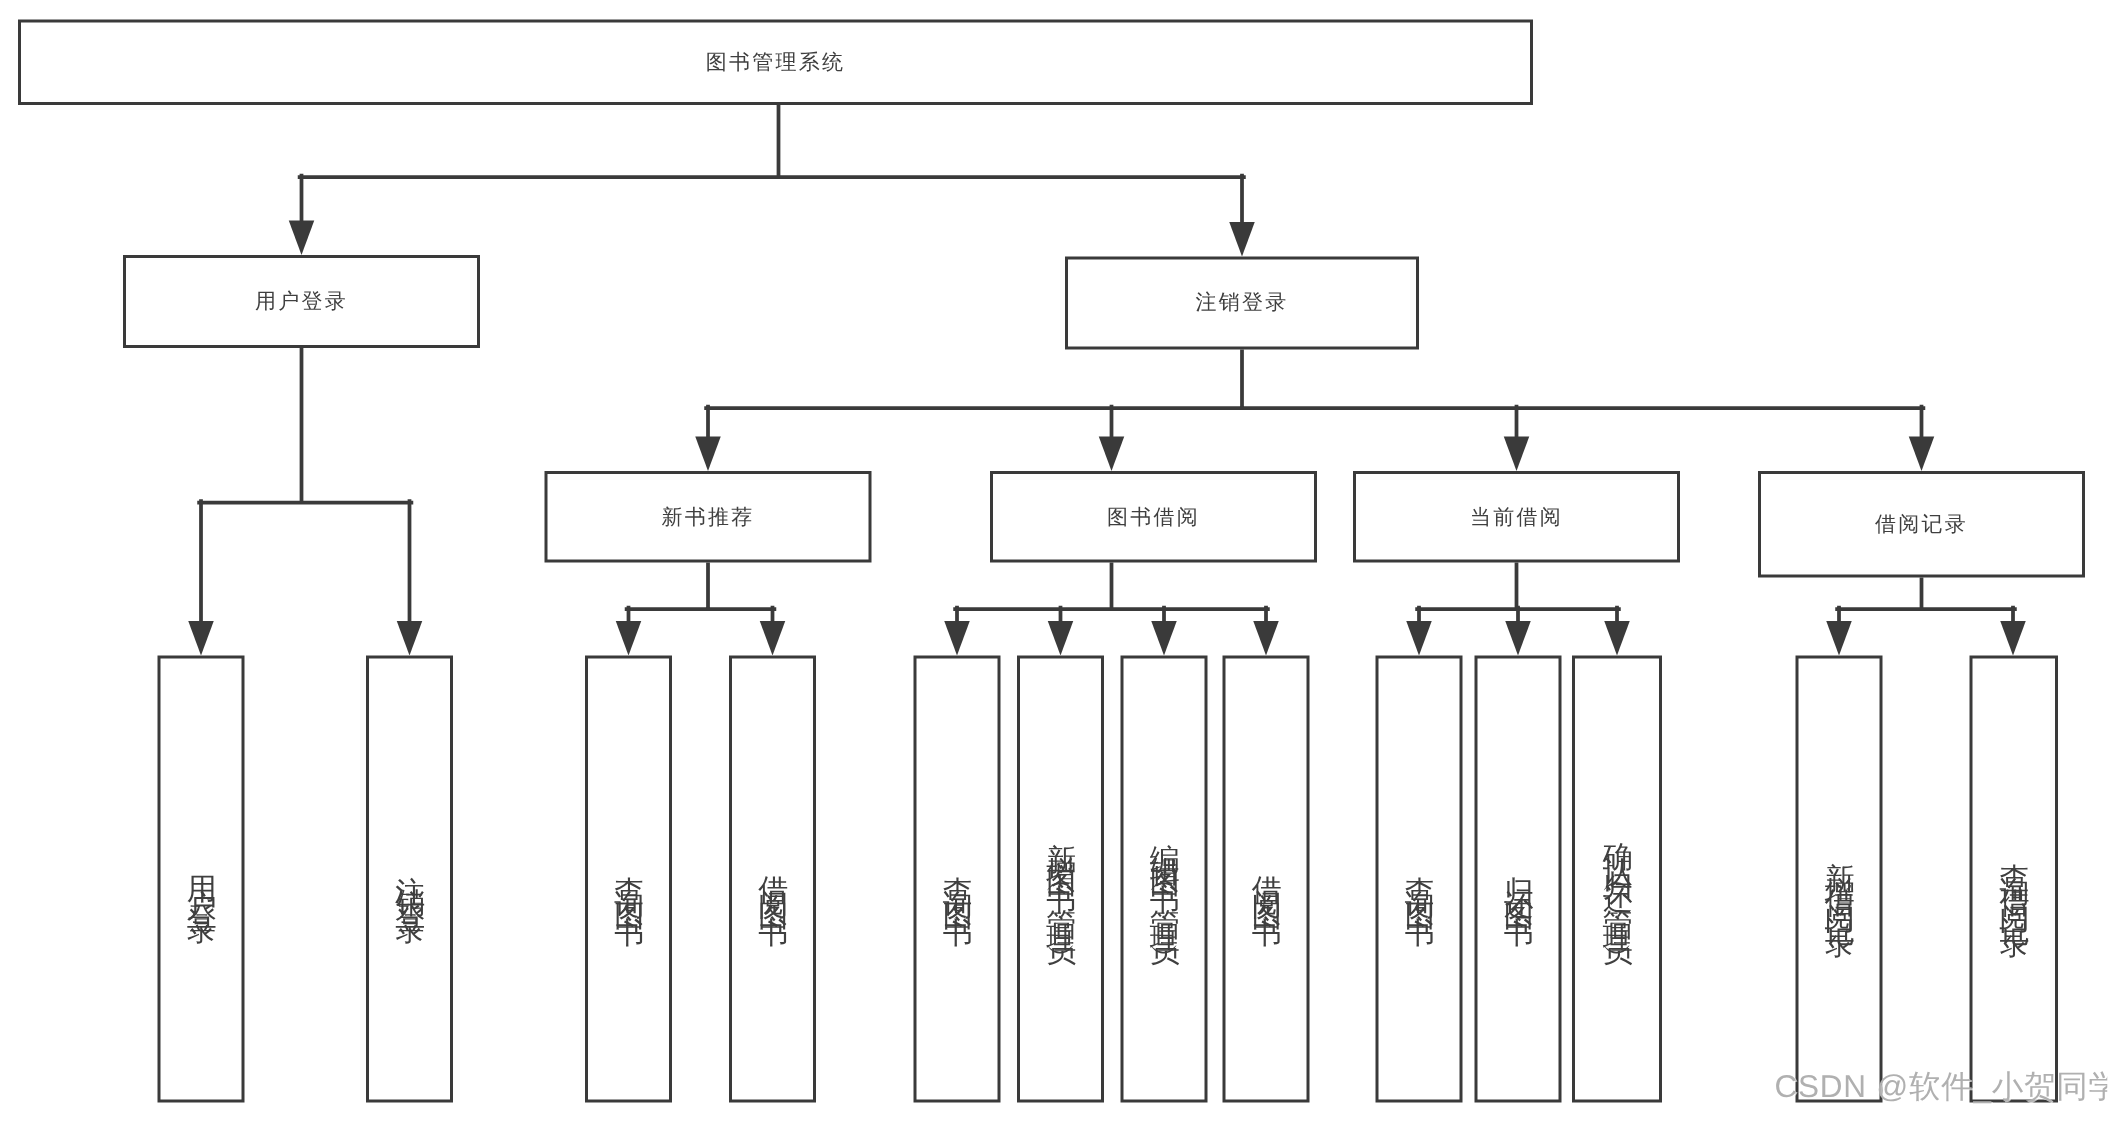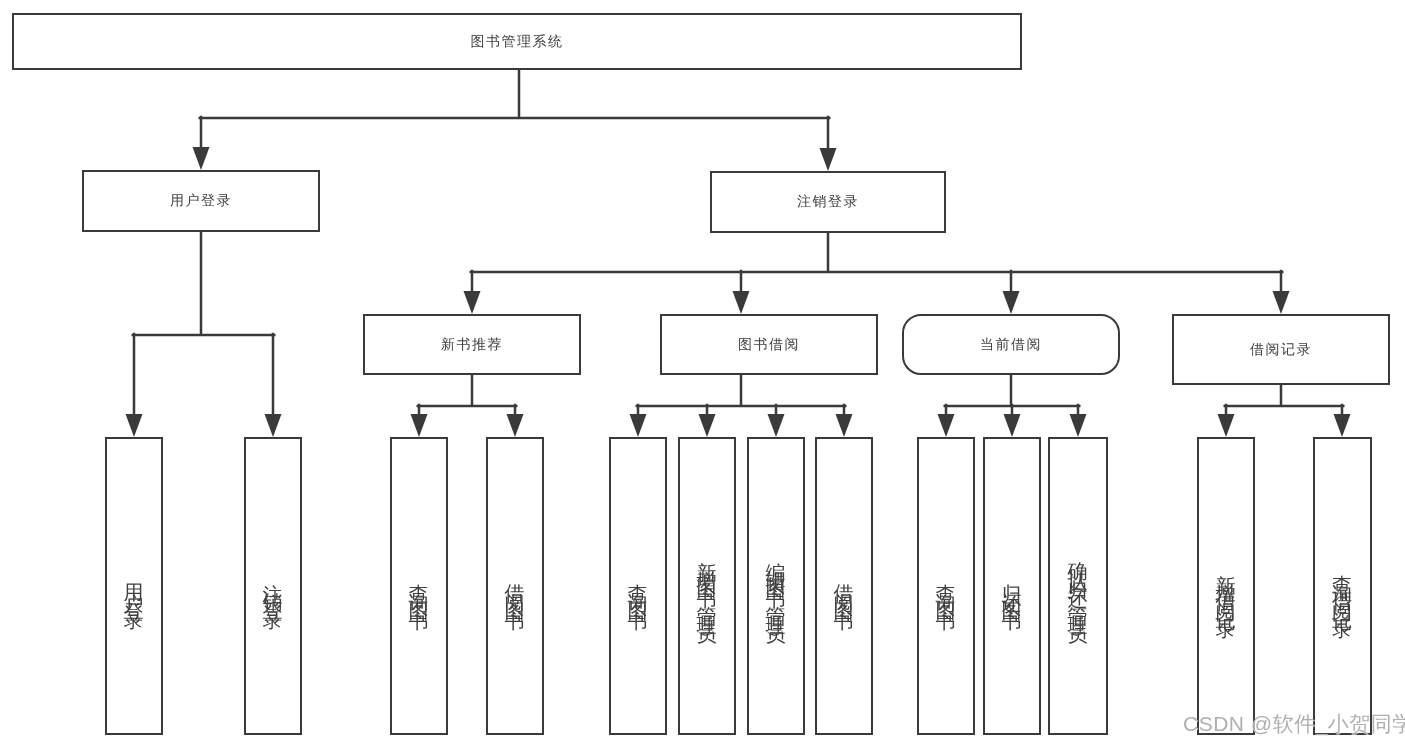--- a/index.html
+++ b/index.html
@@ -98,21 +98,21 @@
       </div>
       <div class="node" style="left: 710px; top: 171px; width: 236px; height: 62px;">
         <span class="lbl">注销登录</span>
       </div>
       <div class="node" style="left: 363px; top: 314px; width: 218px; height: 61px;">
         <span class="lbl">新书推荐</span>
       </div>
       <div class="node" style="left: 632px; top: 314px; width: 218px; height: 61px; margin-left: 28px;">
         <span class="lbl">图书借阅</span>
       </div>
-      <div class="node" style="left: 902px; top: 314px; width: 218px; height: 61px; border-radius: 19px;">
+      <div class="node" style="left: 902px; top: 314px; width: 218px; height: 61px;">
         <span class="lbl">当前借阅</span>
       </div>
       <div class="node" style="left: 1172px; top: 314px; width: 218px; height: 71px;">
         <span class="lbl">借阅记录</span>
       </div>
       <div class="node vertical" style="left: 105px; top: 437px; width: 58px; height: 298px;">
         <span class="lbl">用户登录</span>
       </div>
       <div class="node vertical" style="left: 244px; top: 437px; width: 58px; height: 298px;">
         <span class="lbl">注销登录</span>

